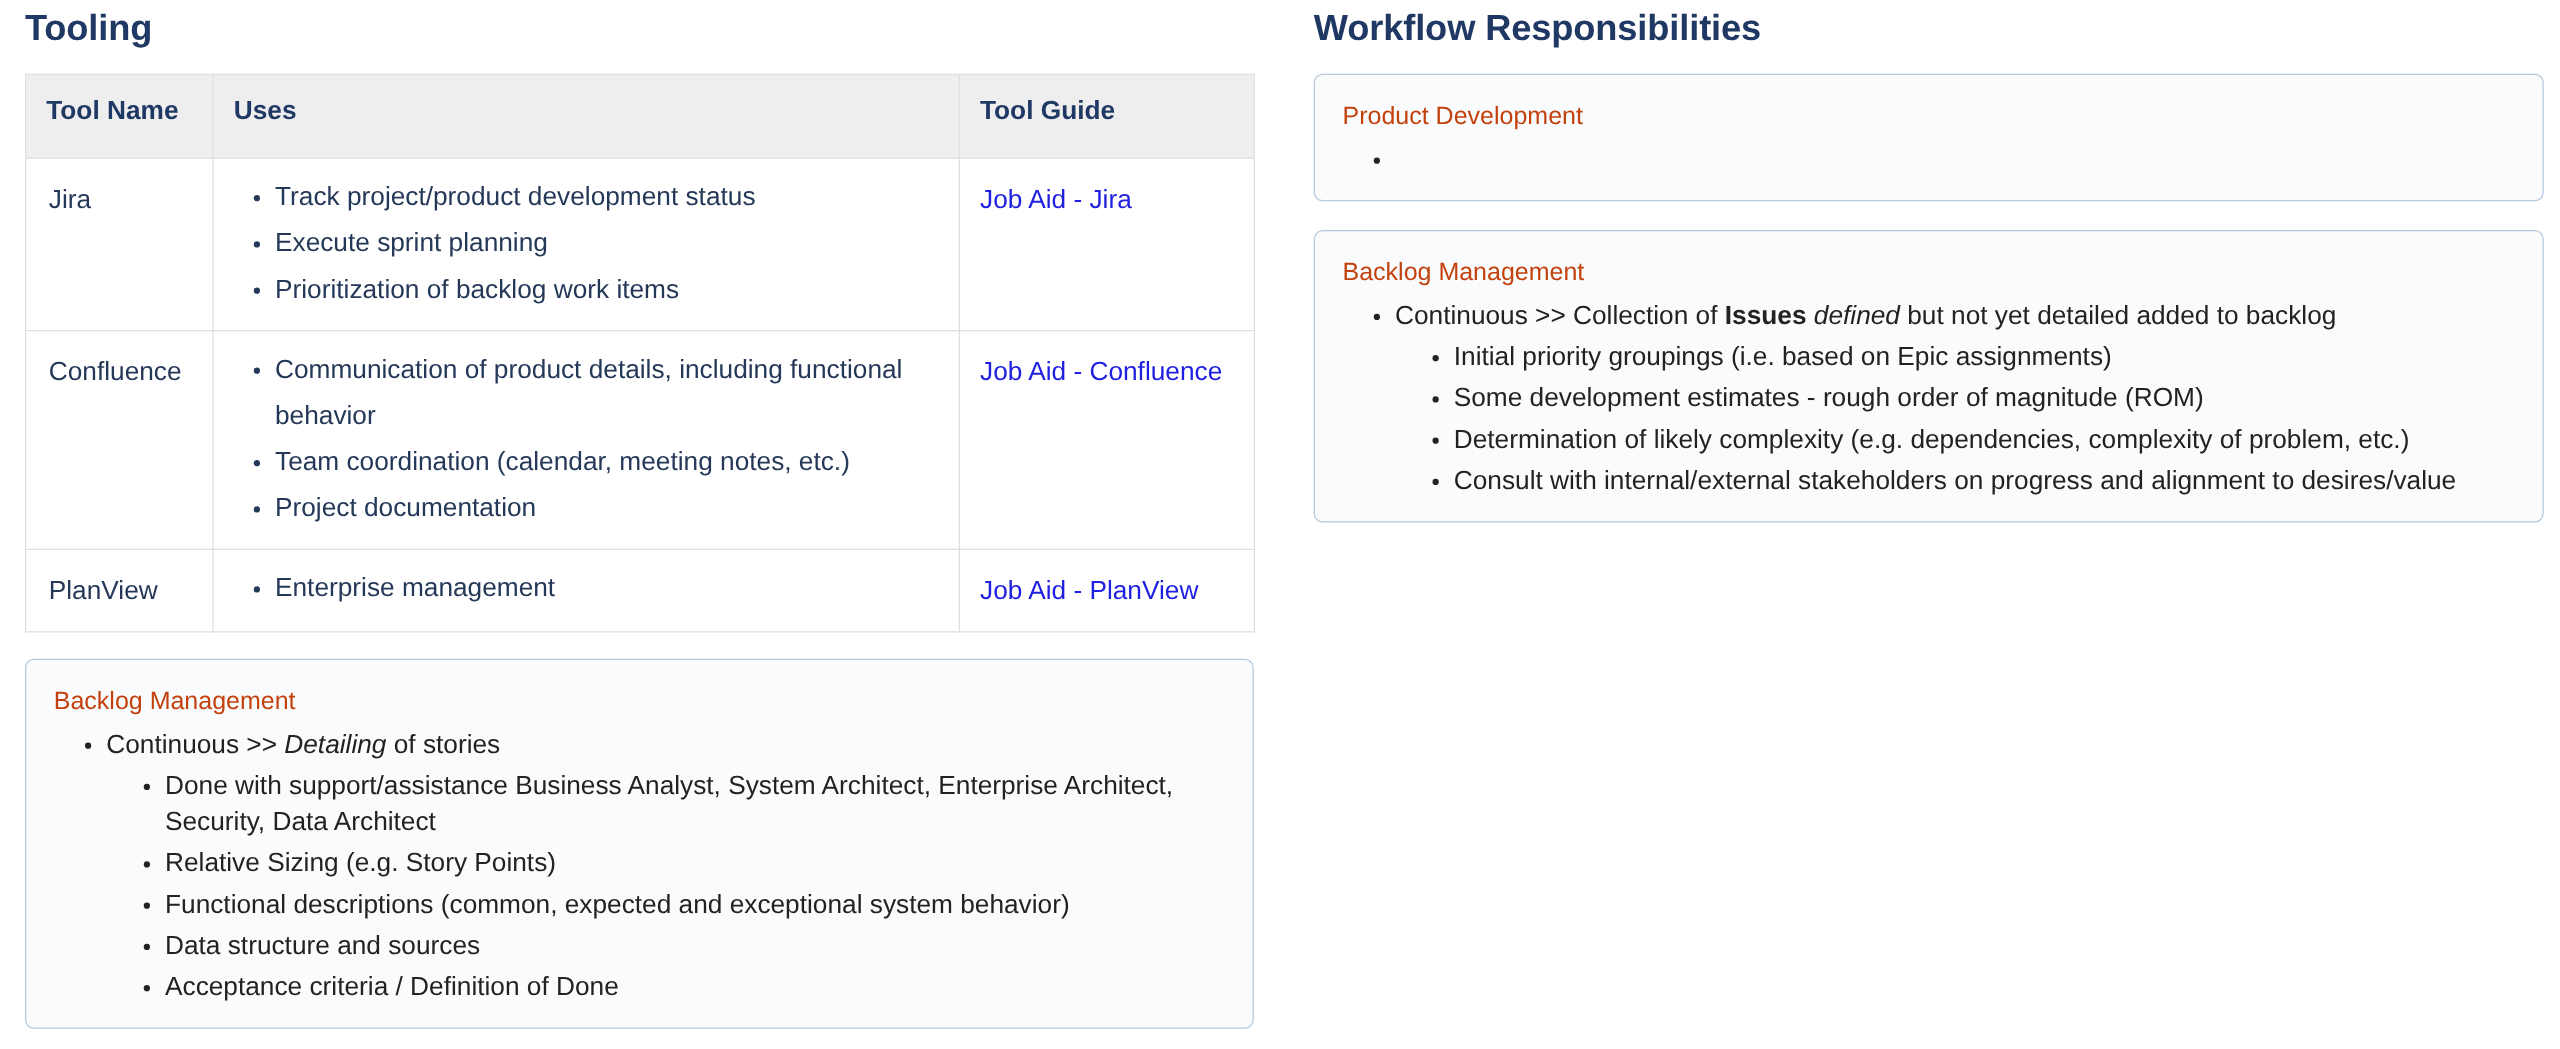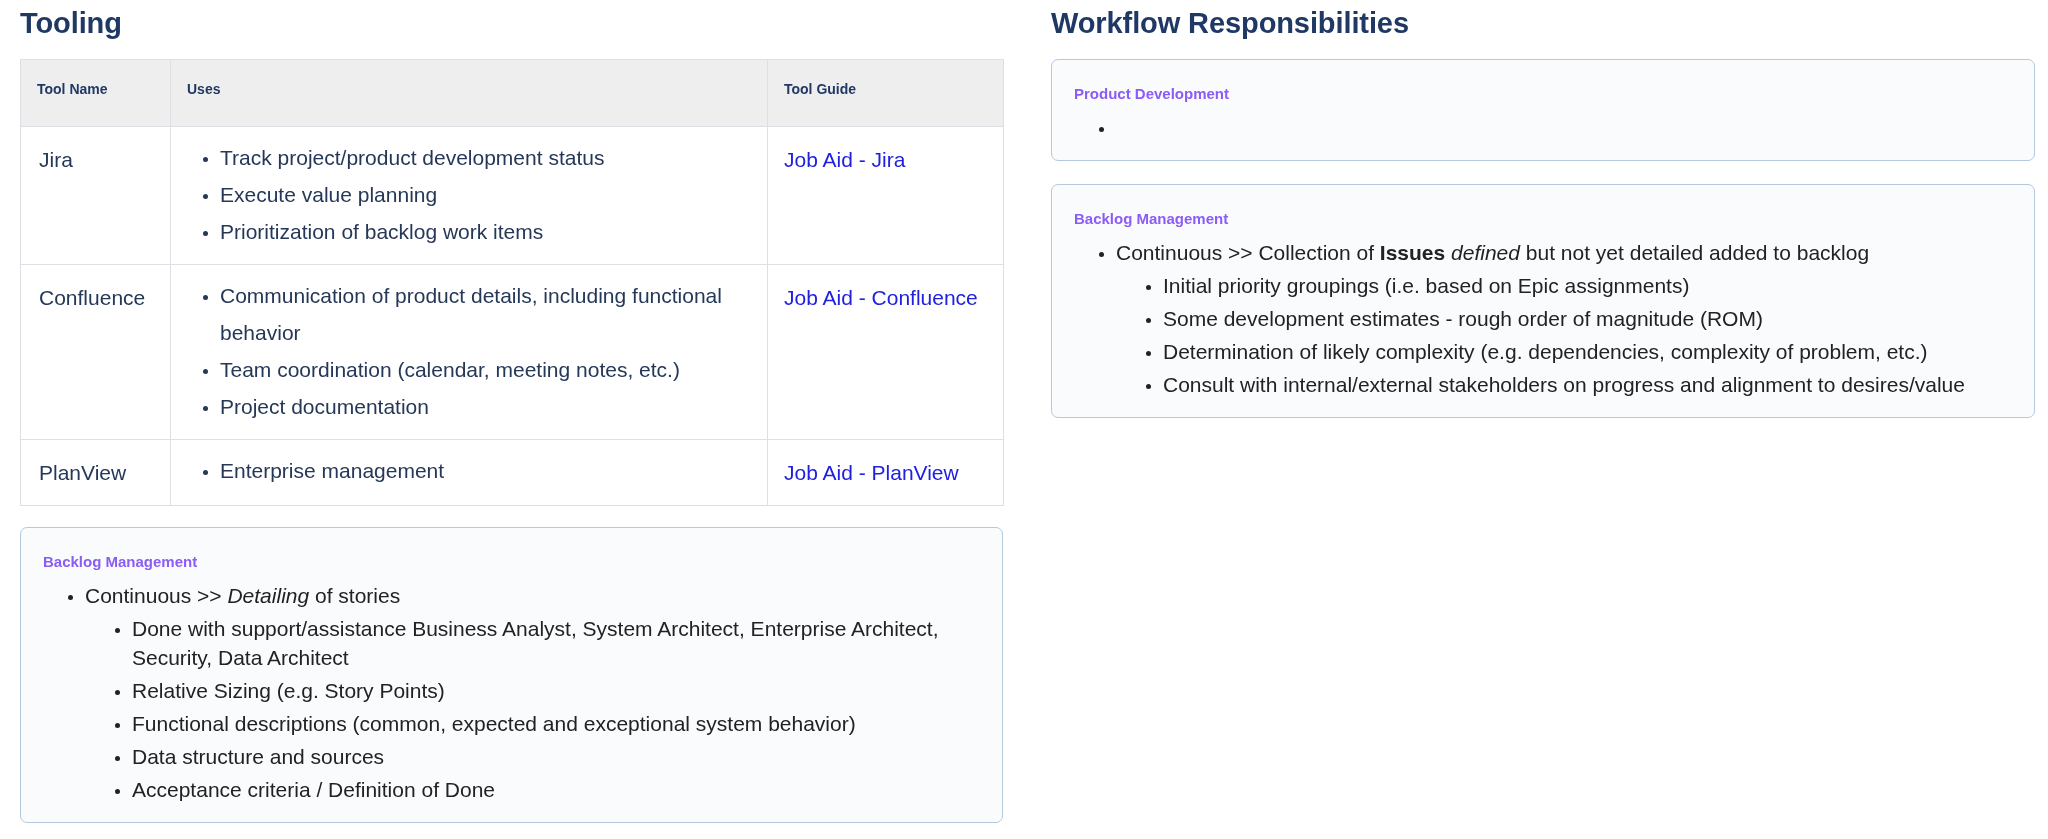--- a/index.html
+++ b/index.html
@@ -52,21 +52,21 @@
   table.tooling-table th,
   table.tooling-table td {
     border: 1px solid #dcdfe4;
     vertical-align: top;
     text-align: left;
   }
   table.tooling-table thead th {
     background: #eeeeee;
     color: #1f3864;
     font-weight: bold;
-    font-size: 14px;
+    font-size: 21px;
     line-height: 30px;
     padding: 14px 16px 22px 16px;
   }
   .col-toolname { width: 150px; }
   .col-uses     { width: 597px; }
   .col-guide    { width: 236px; }
 
   table.tooling-table tbody td {
     background: #ffffff;
     font-size: 21px;
@@ -105,24 +105,24 @@
   .panel {
     border: 1px solid #b4c9dd;
     border-radius: 7px;
     background: #fafbfc;
     padding: 14px 22px 18px 22px;
     box-sizing: border-box;
     color: #222222;
   }
   .panel + .panel { margin-top: 23px; }
   .panel-title {
-    font-weight: bold;
-    font-size: 15px;
+    font-weight: normal;
+    font-size: 20px;
     line-height: 31px;
-    color: #8b5cf6;
+    color: #c2410c;
     margin: 4px 0 0 0;
   }
   .panel ul {
     margin: 0;
     padding-left: 42px;
     list-style: disc;
     color: #222222;
   }
   .panel ul ul {
     padding-left: 47px;
@@ -168,21 +168,21 @@
           <th>Tool Guide</th>
         </tr>
       </thead>
       <tbody>
 
         <tr>
           <td class="cell-name">Jira</td>
           <td>
             <ul class="uses-list">
               <li>Track project/product development status</li>
-              <li>Execute value planning</li>
+              <li>Execute sprint planning</li>
               <li>Prioritization of backlog work items</li>
             </ul>
           </td>
           <td class="cell-guide">
             <a class="job-aid-link" href="#">Job Aid - Jira</a>
           </td>
         </tr>
 
         <tr>
           <td class="cell-name">Confluence</td>

